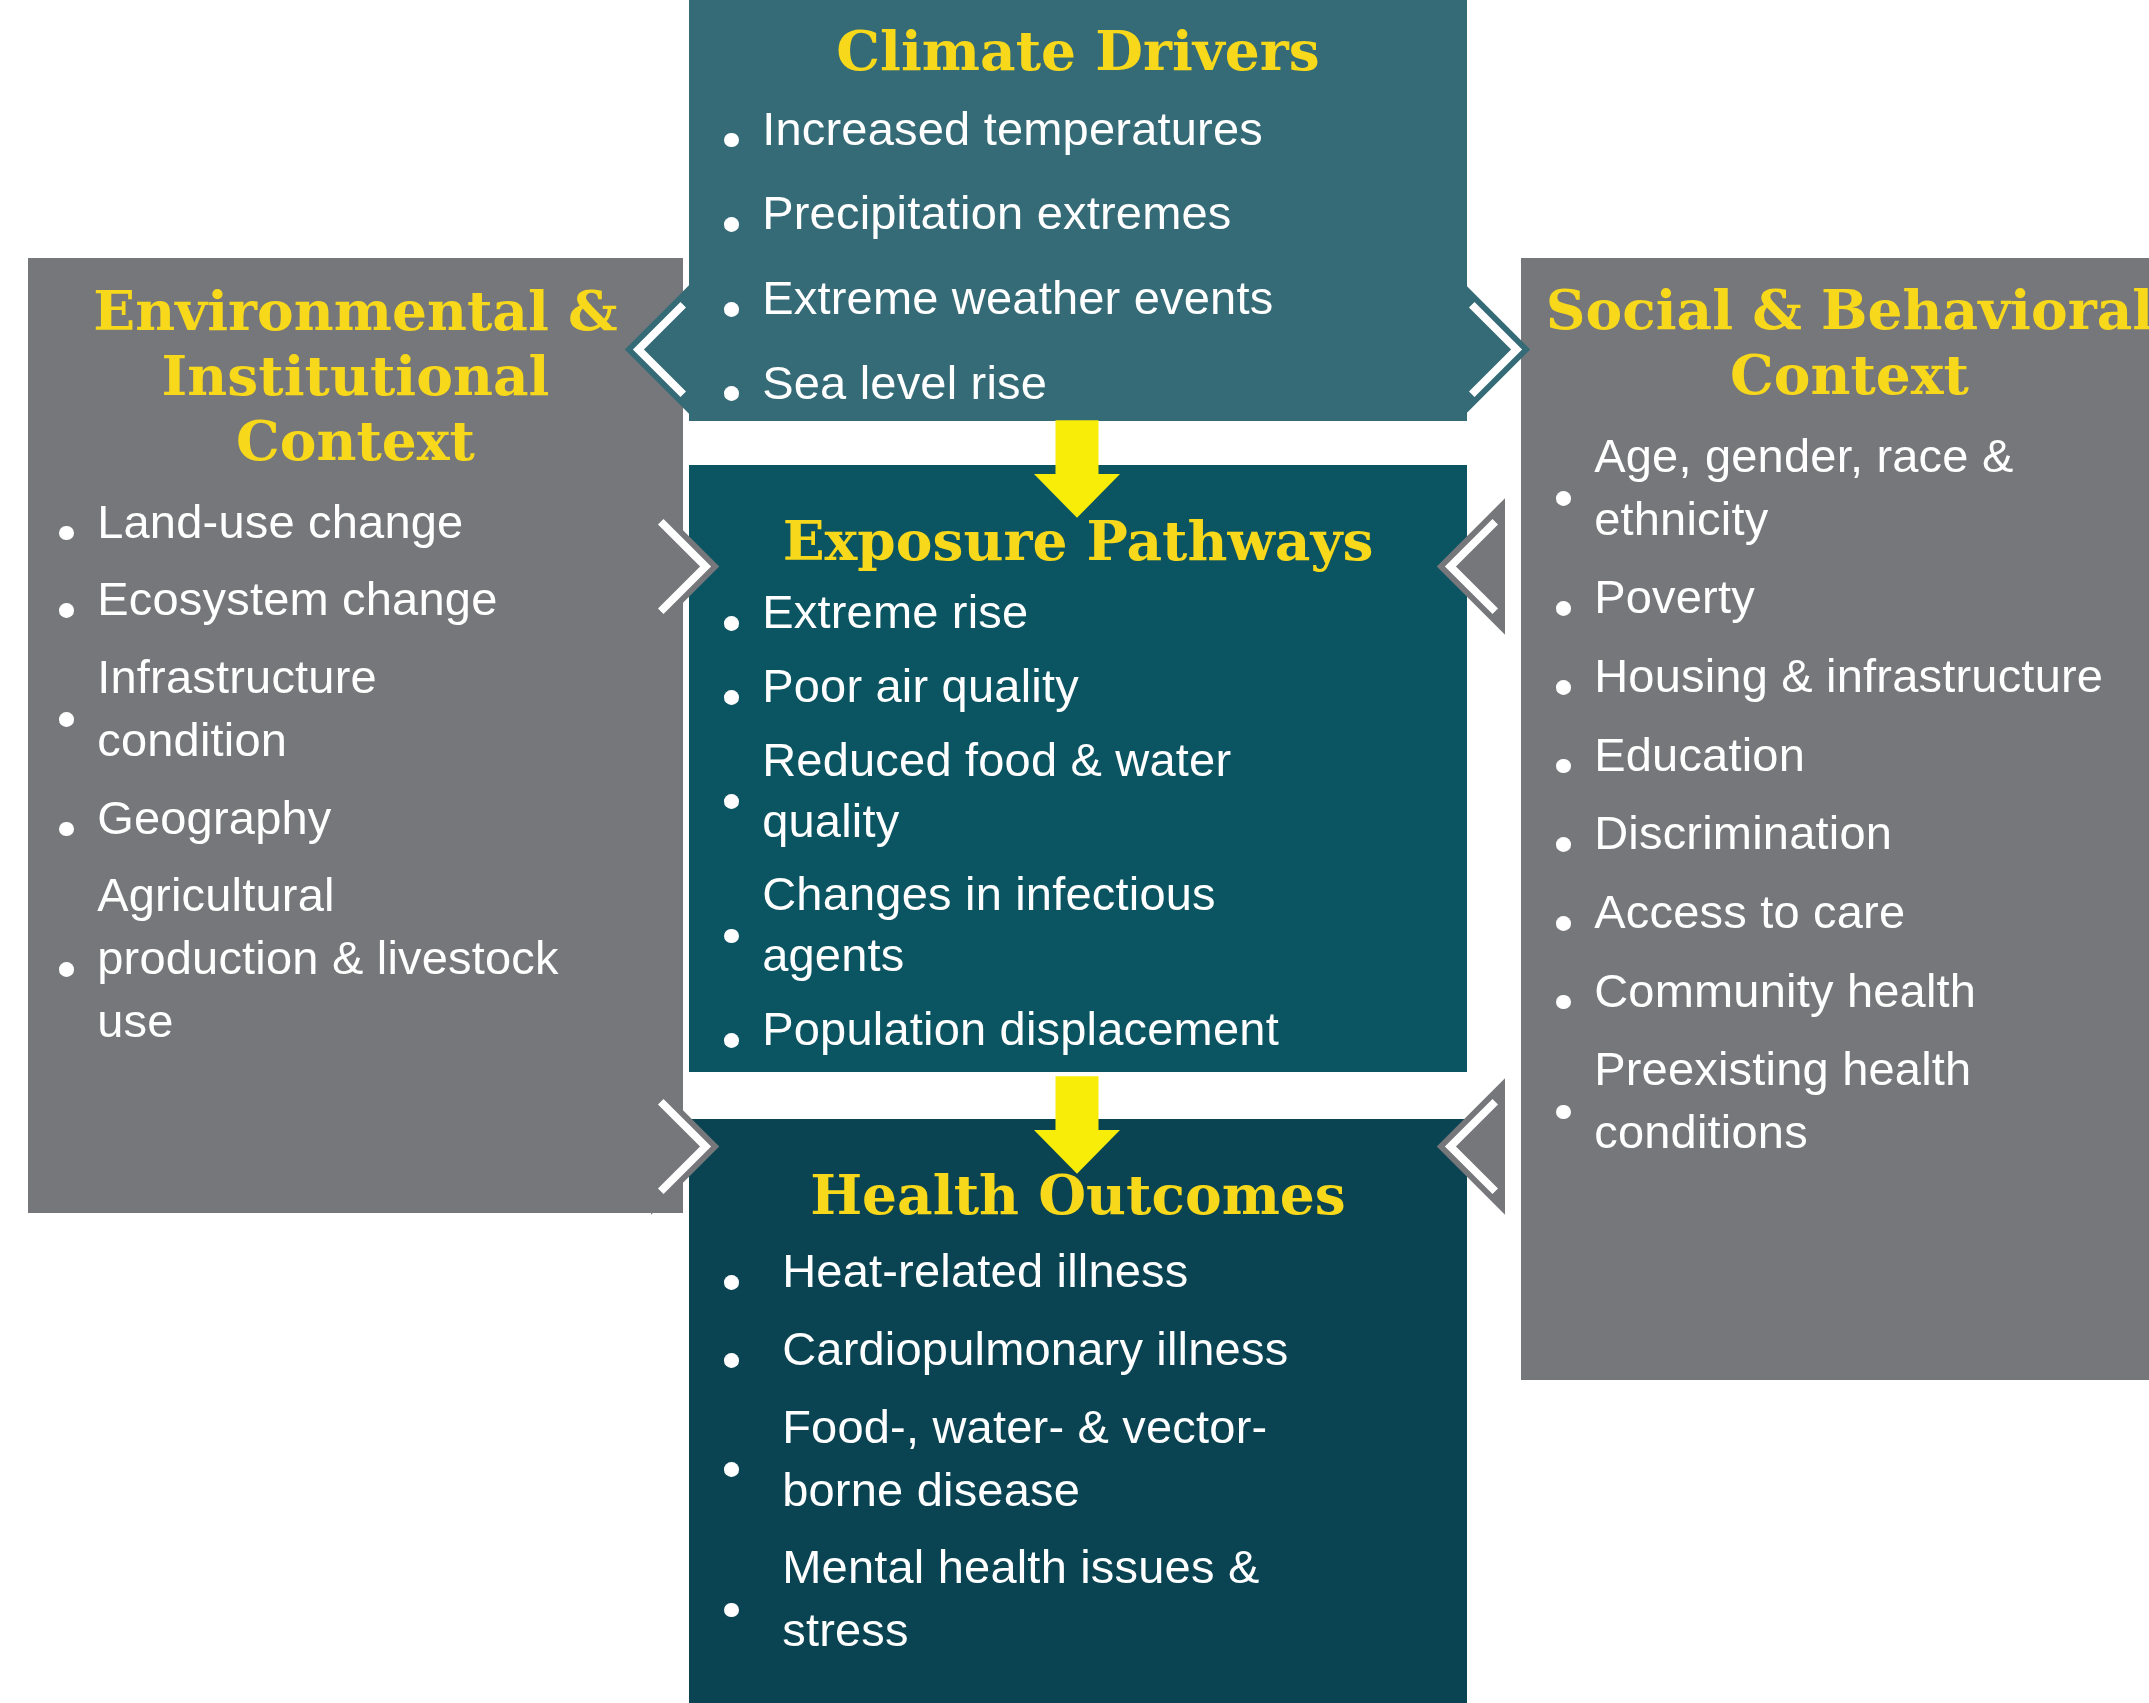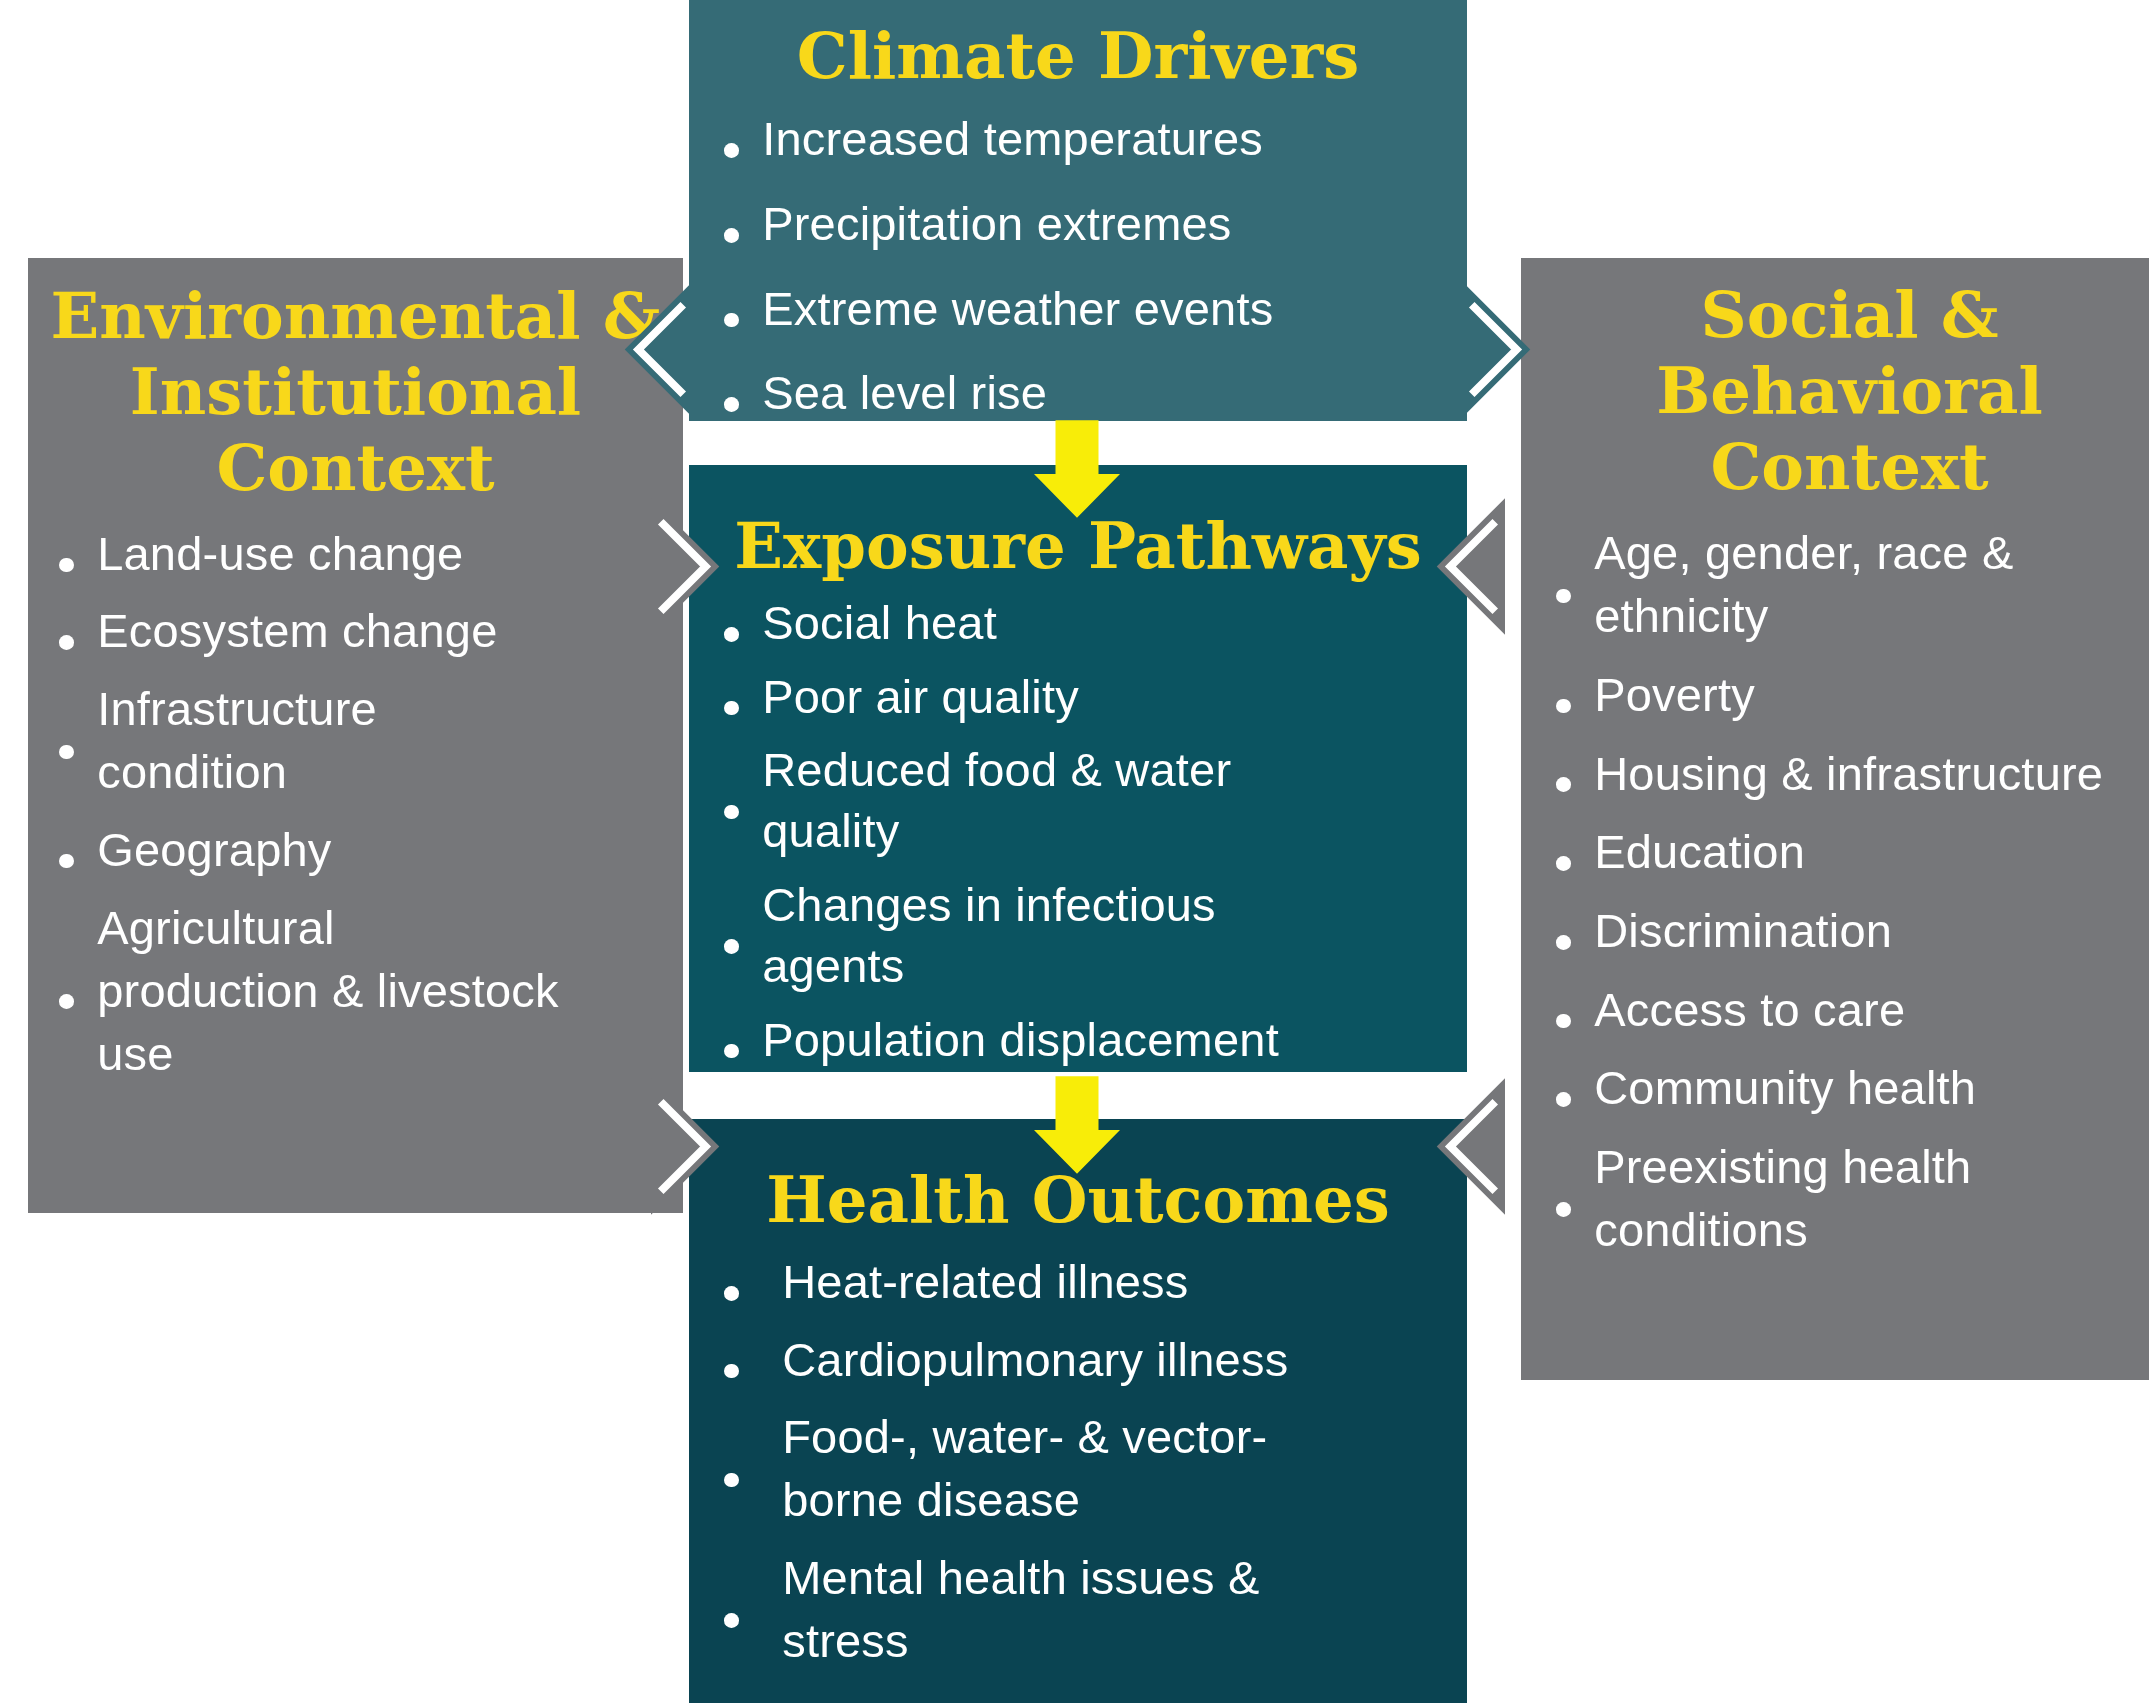--- a/index.html
+++ b/index.html
@@ -19,21 +19,21 @@
 
   #box-climate  { left: 689px;  top: 0;      width: 778px; height: 421px; padding-top: 17.6px; }
   #box-exposure { left: 689px;  top: 465px;  width: 778px; height: 607px; padding-top: 43px; }
   #box-health   { left: 689px;  top: 1119px; width: 778px; height: 584px; padding-top: 43px; }
   #box-env      { left: 0;      top: 258px;  width: 655px; height: 955px; padding-top: 19.6px; }
   #box-social   { left: 1493px; top: 258px;  width: 657px; height: 1122px; padding-top: 19px; }
 
   .box-title {
     font-family: "DejaVu Serif", "Liberation Serif", serif;
     font-weight: bold;
-    font-size: 64px;
+    font-size: 55px;
     line-height: 1.19;
     color: var(--title-yellow);
     text-align: center;
     white-space: pre-line;
     margin: 0;
   }
   .bullet-list { margin-top: 13.7px; }
   #box-climate  .bullet-list { padding: 0 19.6px 0 35px; }
   #box-exposure .bullet-list { margin-top: 7.8px;  padding: 0 15.7px 0 35px; }
   #box-health   .bullet-list { margin-top: 11.8px; padding: 0 15.7px 0 35px; }
@@ -179,21 +179,21 @@
           <span class="bullet-text">Sea level rise</span>
         </div>
       </div>
   </div>
 
   <div class="box box-teal-2" id="box-exposure">
     <h2 class="box-title">Exposure Pathways</h2>
     <div class="bullet-list">
         <div class="bullet-item">
           <span class="bullet-dot"></span>
-          <span class="bullet-text">Social heat</span>
+          <span class="bullet-text">Extreme rise</span>
         </div>
         <div class="bullet-item">
           <span class="bullet-dot"></span>
           <span class="bullet-text">Poor air quality</span>
         </div>
         <div class="bullet-item">
           <span class="bullet-dot"></span>
           <span class="bullet-text">Reduced food &amp; water
 quality</span>
         </div>

